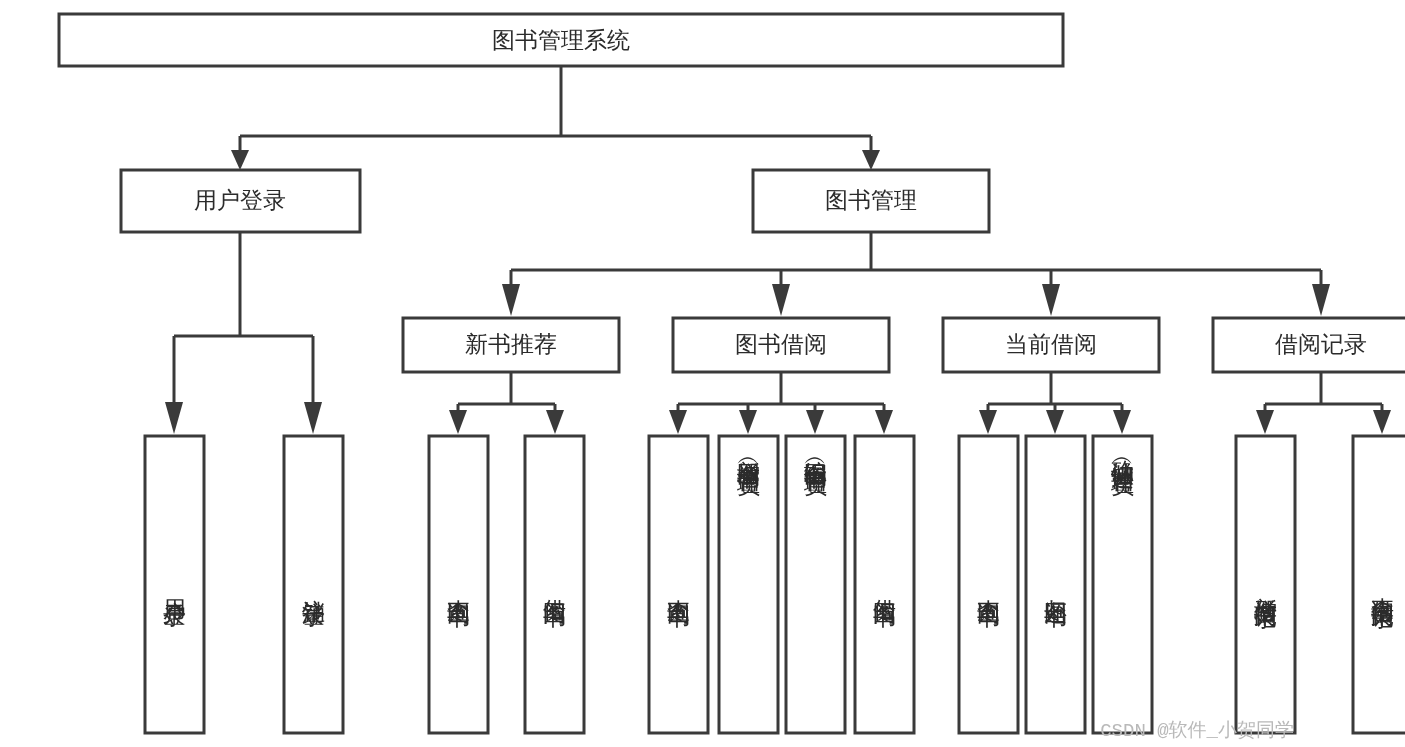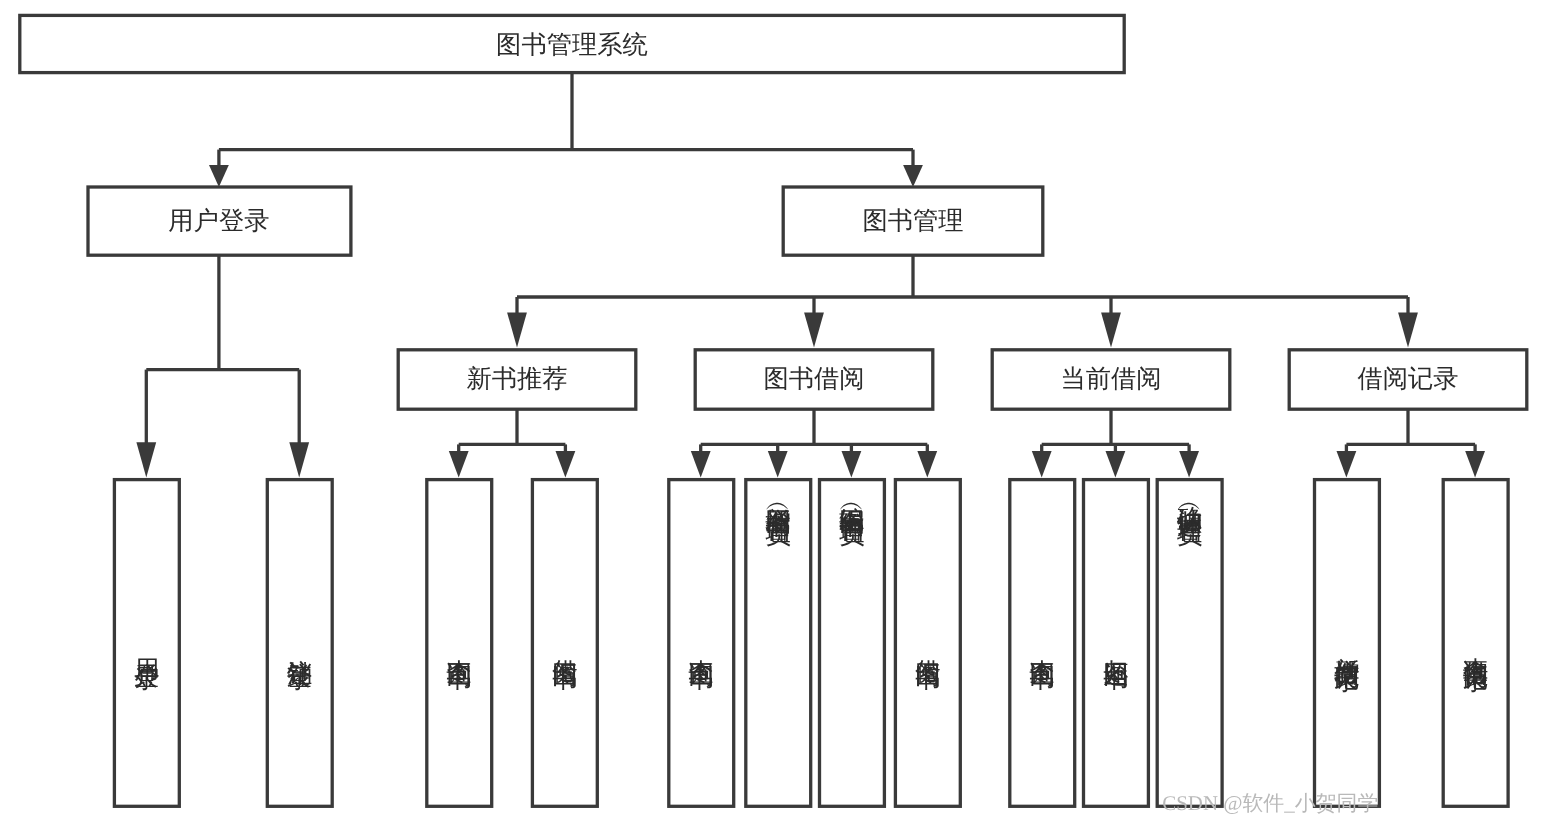--- a/index.html
+++ b/index.html
@@ -11,20 +11,21 @@
     width: 1405px;
     height: 747px;
     font-family: "Liberation Sans", "DejaVu Sans", sans-serif;
     overflow: hidden;
   }
   #diagram-root {
     position: relative;
     width: 1261px;
     height: 747px;
     background: #ffffff;
+    margin-left: 41px;
   }
   svg.diagram {
     position: absolute;
     top: 0;
     left: 0;
     width: 1405px;
     height: 747px;
     display: block;
   }
   .node-box {
@@ -65,21 +66,21 @@
   }
   .vlabel.top-aligned {
     justify-content: flex-start;
     padding-top: 6px;
     box-sizing: border-box;
   }
   .watermark {
     position: absolute;
     right: 8px;
     bottom: 4px;
-    font-family: Liberation Serif, serif;
+    font-family: Liberation Mono, monospace;
     font-size: 19px;
     color: #b9b9b9;
     white-space: nowrap;
     pointer-events: none;
   }
 </style>
 </head>
 <body>
 
 <div id="diagram-root">

